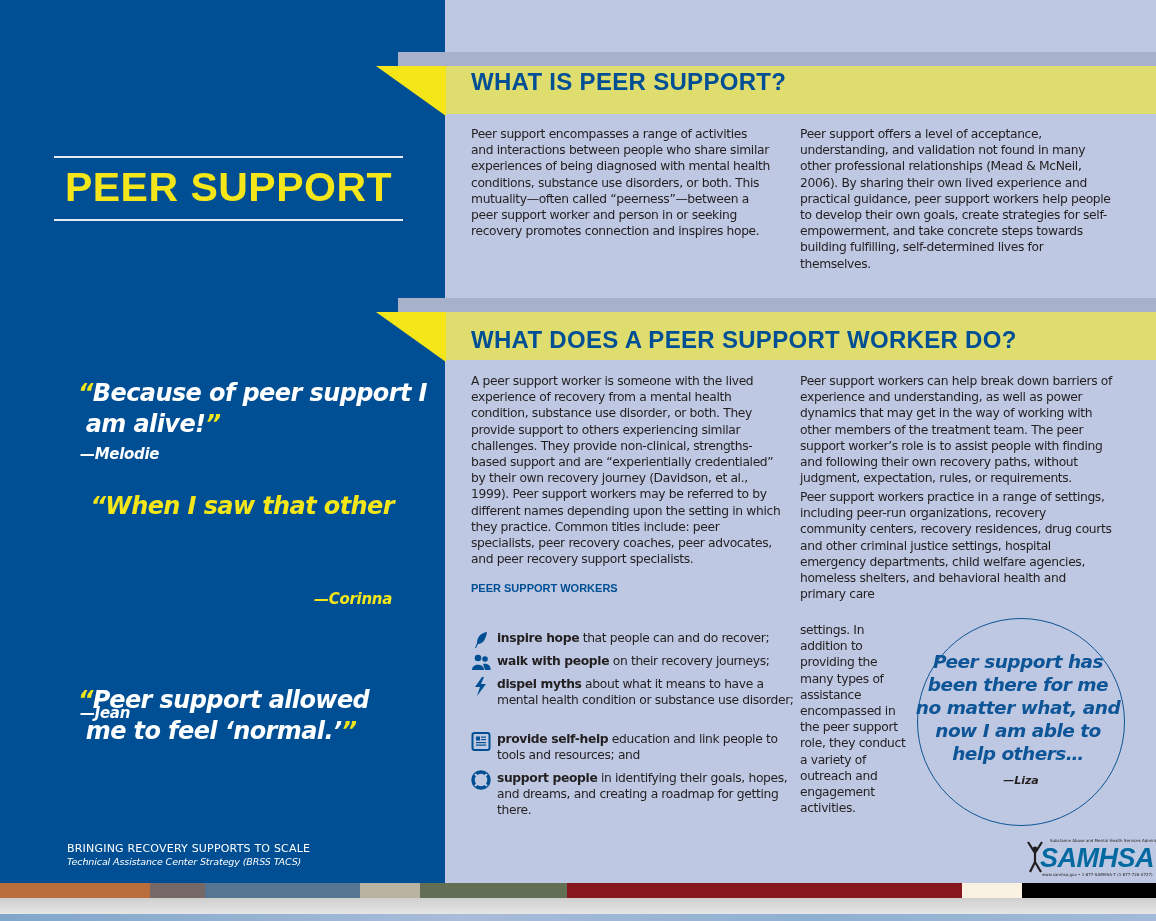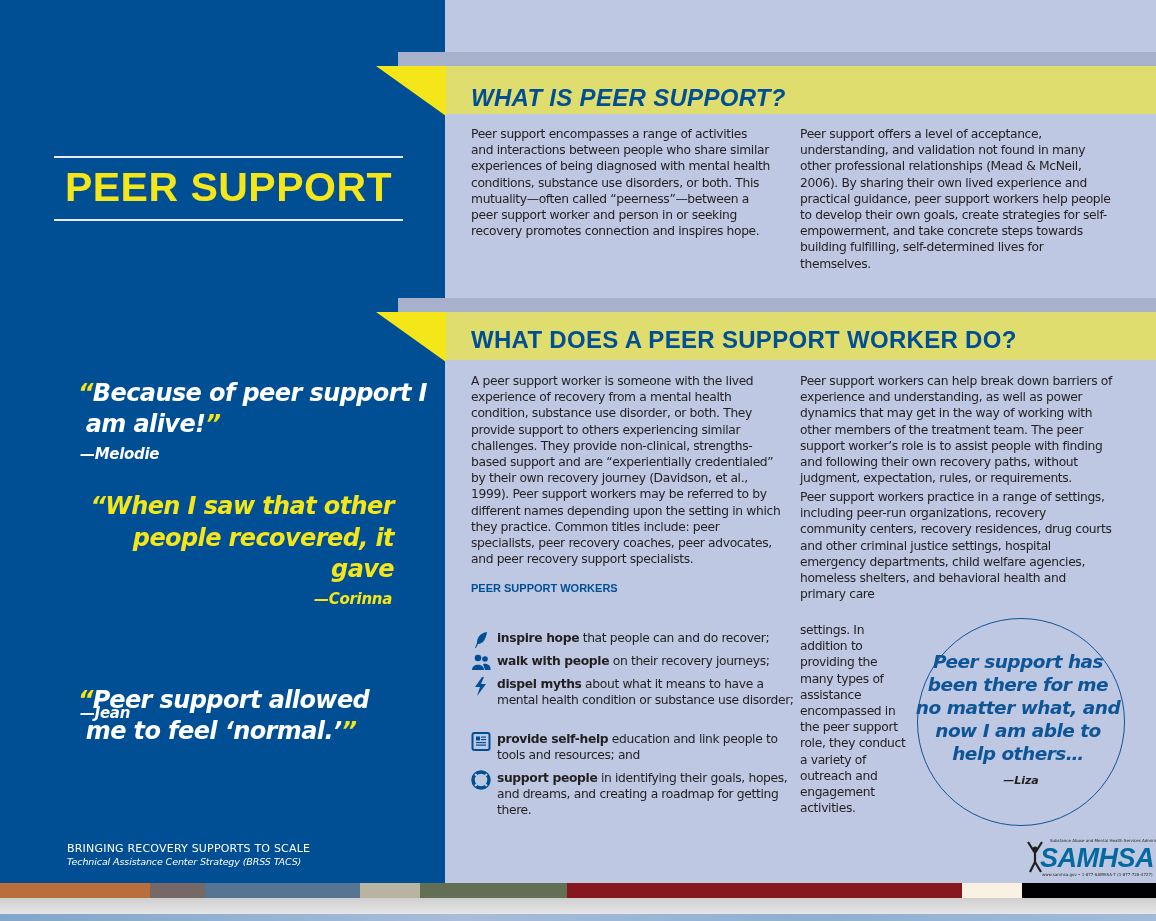--- a/index.html
+++ b/index.html
@@ -91,21 +91,21 @@
 
 <div class="rule" style="top:156px;"></div>
 <div class="main-title">PEER SUPPORT</div>
 <div class="rule" style="top:219px;"></div>
 
 <div class="section-shadow" style="top:52px;"></div>
 <div class="section-band" style="top:66px;"></div>
 <svg class="flag" style="top:66px;" viewBox="0 0 70 50">
   <polygon points="0,0 70,0 70,50" fill="#f5e61a"></polygon>
 </svg>
-<div class="section-heading" style="top:84px;font-style:italic;">WHAT IS PEER SUPPORT?</div>
+<div class="section-heading" style="top:68px;">WHAT IS PEER SUPPORT?</div>
 
 <div class="para" style="left:471px; top:126px; width:300px;">Peer support encompasses a range of activities and interactions between people who share similar experiences of being diagnosed with mental health conditions, substance use disorders, or both. This mutuality—often called “peerness”—between a peer support worker and person in or seeking recovery promotes connection and inspires hope.</div>
 <div class="para" style="left:800px; top:126px; width:312px;">Peer support offers a level of acceptance, understanding, and validation not found in many other professional relationships (Mead &amp; McNeil, 2006). By sharing their own lived experience and practical guidance, peer support workers help people to develop their own goals, create strategies for self-empowerment, and take concrete steps towards building fulfilling, self-determined lives for themselves.</div>
 
 <div class="section-shadow" style="top:298px;"></div>
 <div class="section-band" style="top:312px;"></div>
 <svg class="flag" style="top:312px;" viewBox="0 0 70 50">
   <polygon points="0,0 70,0 70,50" fill="#f5e61a"></polygon>
 </svg>
 <div class="section-heading" style="top:326px;">WHAT DOES A PEER SUPPORT WORKER DO?</div>
@@ -162,21 +162,21 @@
 <div class="circle-quote">Peer support has been there for me no matter what, and now I am able to help others…</div>
 <div class="circle-attrib">—Liza</div>
 
 <div class="quote q-white" style="left:78px; top:378px; font-size:24px; line-height:31px;">
   <span style="color:#f5e61a;">“</span>Because of peer support I<br>&nbsp;am alive!<span style="color:#f5e61a;">”</span>
 </div>
 <div class="attrib q-white" style="left:80px; top:445px;">—Melodie</div>
 
 <div class="quote q-yellow" style="left:78px; top:491px; width:316px; text-align:right; font-size:24px; line-height:31.5px;">
   <span>“When I saw that other</span><br>
-  <span>people recovered, it gave</span><br>
+  <br>
 </div>
 <div class="attrib q-yellow" style="left:260px; top:590px; width:132px; text-align:right;">—Corinna</div>
 
 <div class="quote q-white" style="left:78px; top:637px; font-size:24px; line-height:31px;margin-top:48px;">
   <span style="color:#f5e61a;">“</span>Peer support allowed<br>&nbsp;me to feel ‘normal.’<span style="color:#f5e61a;">”</span>
 </div>
 <div class="attrib q-white" style="left:80px; top:704px;">—Jean</div>
 
 <div class="footer-org">BRINGING RECOVERY SUPPORTS TO SCALE</div>
 <div class="footer-org-sub">Technical Assistance Center Strategy (BRSS TACS)</div>

